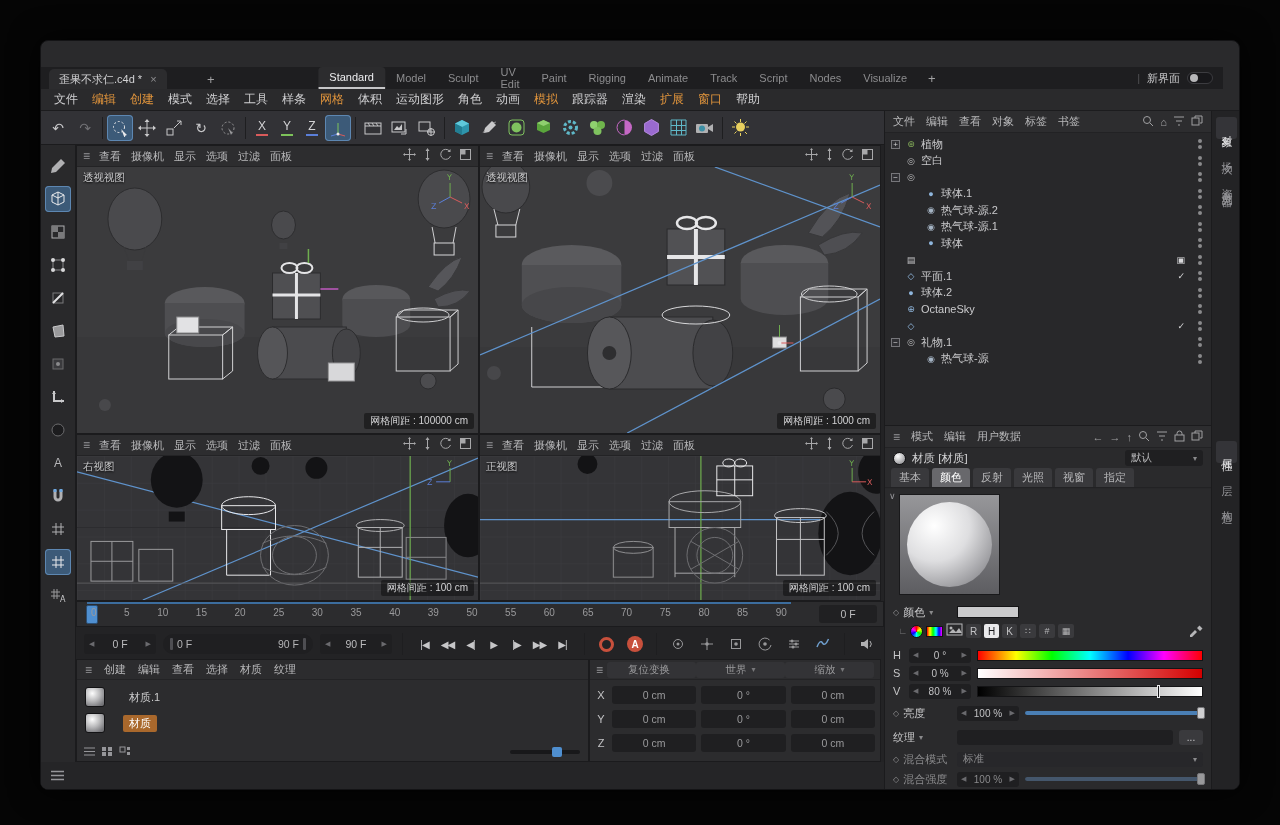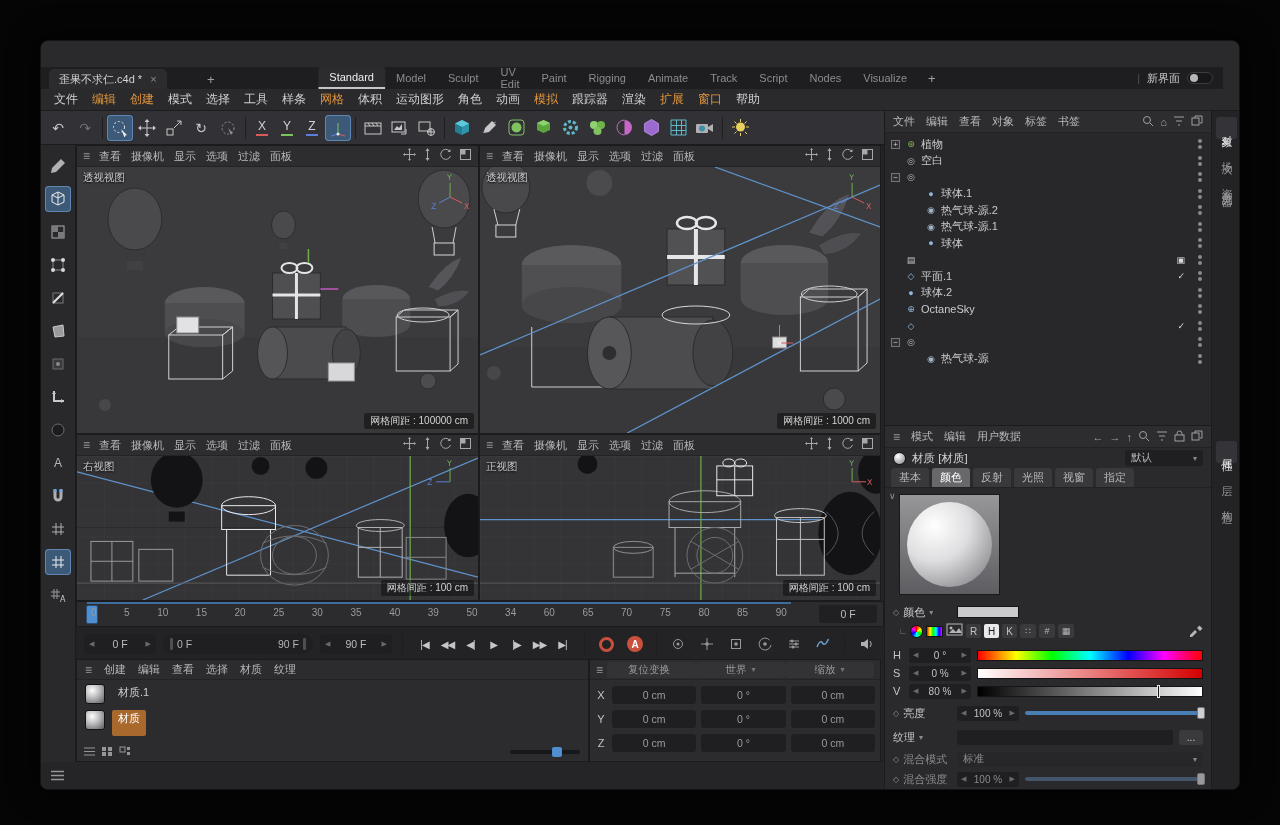--- a/index.html
+++ b/index.html
@@ -82,21 +82,21 @@
 .tb{width:23px;height:22px;display:flex;align-items:center;justify-content:center;color:#c6c6c8;font-size:10px;letter-spacing:-1px;flex:none}
 .rec{width:15px;height:15px;border-radius:50%;border:3px solid #c8503c;flex:none}
 .akey{width:16px;height:16px;border-radius:50%;background:#c8503c;color:#fff;font-size:10px;font-weight:bold;display:flex;align-items:center;justify-content:center;flex:none}
 .kbtn{width:22px;height:22px;display:flex;align-items:center;justify-content:center;flex:none}
 .tcaret{color:#96969a;font-size:9px;margin-left:2px}
 
 
 .mm{position:absolute;left:35px;top:548px;width:513px;bottom:27px;background:#2c2c2e;border:1px solid #1b1b1d}
 .mm-menu{height:20px;display:flex;gap:12px;align-items:center;padding:0 8px;border-bottom:1px solid #232325}
 .mm-list{position:absolute;left:4px;right:4px;top:24px;bottom:18px}
-.mat-row{display:flex;gap:7px;height:26px;padding:0 4px}
+.mat-row{display:flex;align-items:center;gap:18px;height:26px;padding:0 4px}
 .mat-thumb{width:20px;height:20px;border-radius:3px;border:1px solid #131315;background:radial-gradient(circle at 35% 30%,#fdfdfd,#b9b9bb 45%,#737377 85%);flex:none}
 .mat-name{font-size:11px;color:#cccccd;padding:1px 6px;border-radius:2px}
 .mat-name.sel{background:var(--sel-orange,#a9682c);color:#fff}
 .mm-bottom{position:absolute;left:6px;right:8px;bottom:3px;height:13px;display:flex;align-items:center;gap:5px}
 .mm-slider{margin-left:auto;width:70px;height:4px;background:#18181a;border-radius:2px;position:relative}
 .mm-knob{position:absolute;left:60%;top:-3px;width:10px;height:10px;border-radius:2px;background:var(--accent,#4f8fd0)}
 
 
 .coords{position:absolute;left:548px;top:548px;width:292px;bottom:27px;background:#2c2c2e;border:1px solid #1b1b1d}
 .co-head{height:20px;display:flex;align-items:center;gap:4px;padding:0 6px;border-bottom:1px solid #232325}
@@ -814,21 +814,21 @@
               <span class="tick">5</span>
               <span class="tick">10</span>
               <span class="tick">15</span>
               <span class="tick">20</span>
               <span class="tick">25</span>
               <span class="tick">30</span>
               <span class="tick">35</span>
               <span class="tick">40</span>
               <span class="tick">39</span>
               <span class="tick">50</span>
-              <span class="tick">34</span>
+              <span class="tick">55</span>
               <span class="tick">60</span>
               <span class="tick">65</span>
               <span class="tick">70</span>
               <span class="tick">75</span>
               <span class="tick">80</span>
               <span class="tick">85</span>
               <span class="tick">90</span>
             </span>
       <span class="cur-frame">0 F</span>
     </div>
@@ -1162,20 +1162,21 @@
     <span class="om-tag">✓</span>
     <span class="om-dots">
                 <i></i>
                 <i></i>
               </span>
   </div>
 
   <div class="om-row">
     <span class="om-exp">−</span>
     <span class="om-ico" style="color: rgb(181, 181, 183);">◎</span>
+    <span class="om-name">礼物.1</span>
     <span class="om-tag"></span>
     <span class="om-dots">
                 <i></i>
                 <i></i>
               </span>
   </div>
 
   <div class="om-row ind">
     <span class="om-exp"></span>
     <span class="om-ico" style="color: rgb(165, 180, 196);">◉</span>

